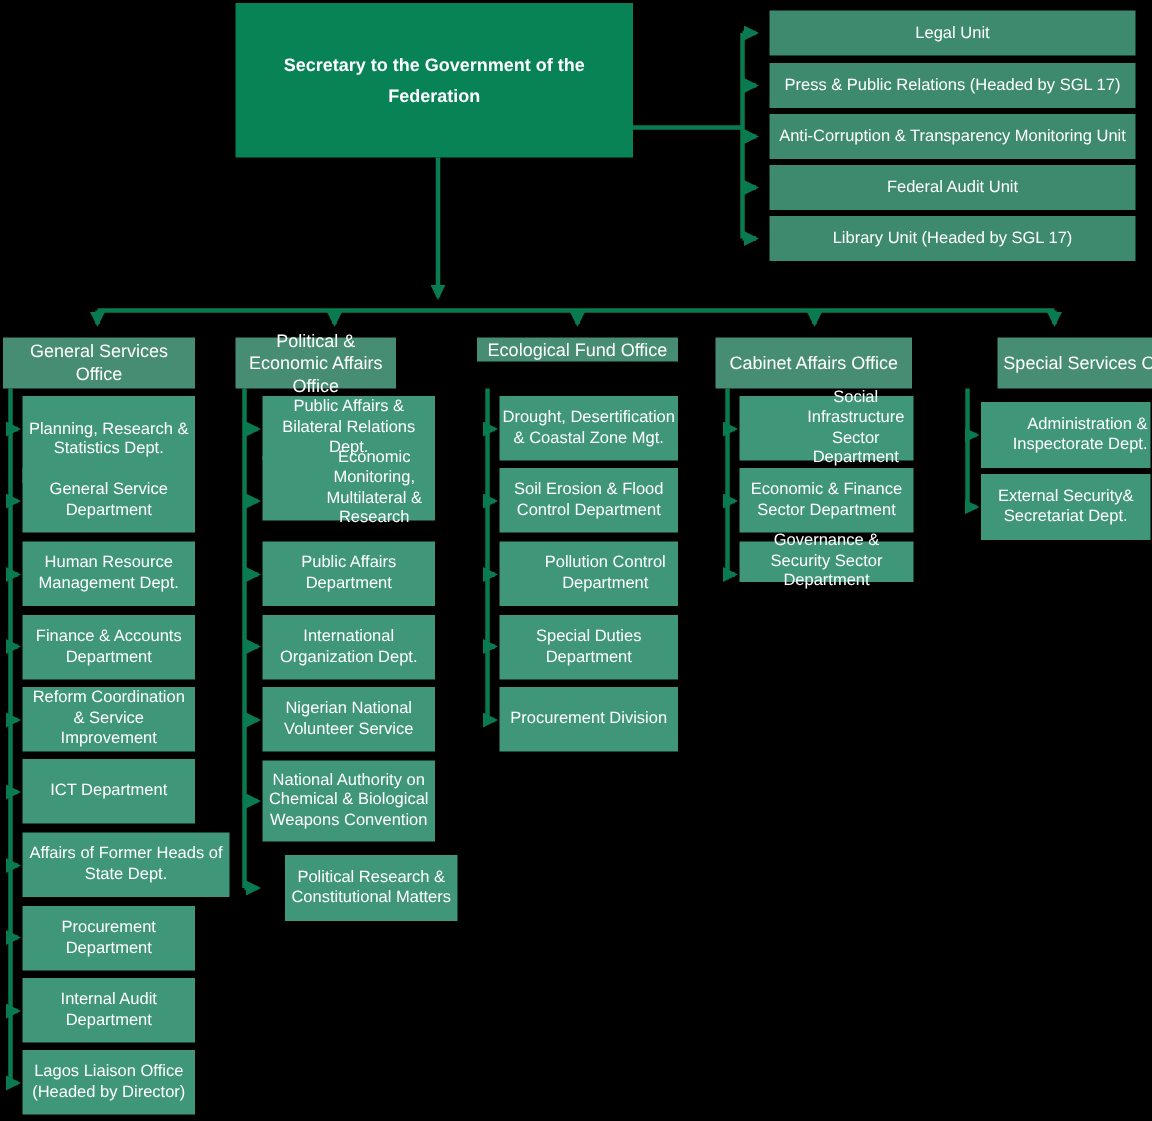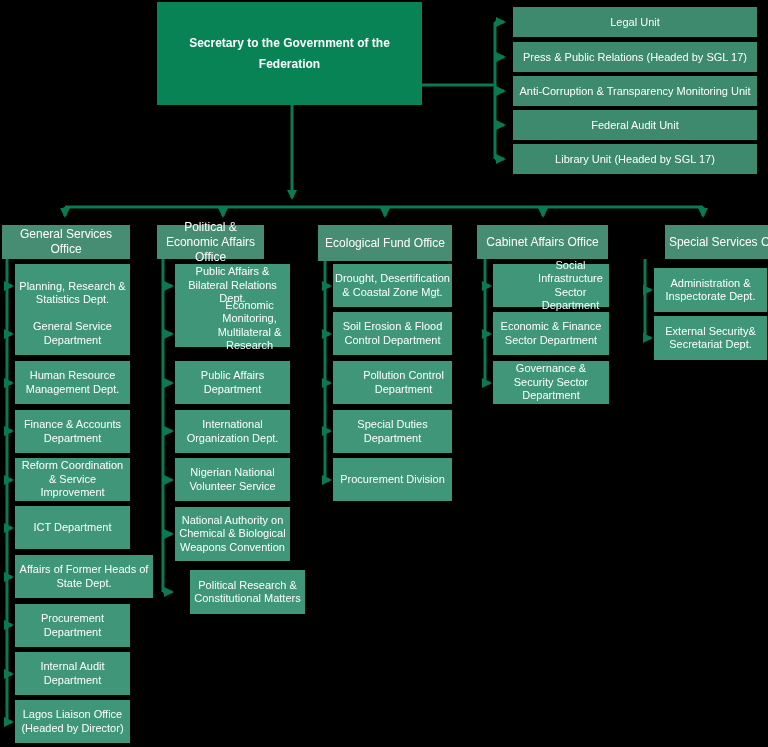--- a/index.html
+++ b/index.html
@@ -99,21 +99,21 @@
   <div class="box root-box" style="left:157px;top:2px;width:265px;height:103px;">Secretary to the Government of the Federation</div>
 
   <div class="box unit-box" style="left:513px;top:7px;width:244px;height:30px;">Legal Unit</div>
   <div class="box unit-box" style="left:513px;top:42px;width:244px;height:30px;">Press &amp; Public Relations (Headed by SGL 17)</div>
   <div class="box unit-box" style="left:513px;top:76px;width:244px;height:30px;">Anti-Corruption &amp; Transparency Monitoring Unit</div>
   <div class="box unit-box" style="left:513px;top:110px;width:244px;height:30px;">Federal Audit Unit</div>
   <div class="box unit-box" style="left:513px;top:144px;width:244px;height:30px;">Library Unit (Headed by SGL 17)</div>
 
   <div class="box office-header" style="left:2px;top:225px;width:128px;height:34px;">General Services Office</div>
   <div class="box office-header" style="left:157px;top:225px;width:107px;height:34px;">Political &amp; Economic Affairs Office</div>
-  <div class="box office-header" style="left:318px;top:225px;width:134px;height:36px;">Ecological Fund Office</div>
+  <div class="box office-header" style="left:318px;top:225px;width:134px;height:16px;">Ecological Fund Office</div>
   <div class="box office-header" style="left:477px;top:225px;width:131px;height:34px;">Cabinet Affairs Office</div>
   <div class="box office-header" style="left:636px;top:225px;width:131px;height:34px;margin-left:29px;">Special Services Office</div>
 
   <div class="box dept-box" style="left:15px;top:264px;width:115px;height:58px;text-align:center;">Planning, Research &amp; Statistics Dept.</div>
   <div class="box dept-box" style="left:15px;top:312px;width:115px;height:43px;">General Service Department</div>
   <div class="box dept-box" style="left:15px;top:361px;width:115px;height:43px;">Human Resource Management Dept.</div>
   <div class="box dept-box" style="left:15px;top:410px;width:115px;height:43px;">Finance &amp; Accounts Department</div>
   <div class="box dept-box" style="left:15px;top:458px;width:115px;height:43px;">Reform Coordination &amp; Service Improvement</div>
   <div class="box dept-box" style="left:15px;top:506px;width:115px;height:43px;">ICT Department</div>
   <div class="box dept-box" style="left:15px;top:555px;width:138px;height:43px;">Affairs of Former Heads of State Dept.</div>
@@ -130,18 +130,18 @@
   <div class="box dept-box" style="left:190px;top:570px;width:115px;height:44px;">Political Research &amp; Constitutional Matters</div>
 
   <div class="box dept-box" style="left:333px;top:264px;width:119px;height:43px;">Drought, Desertification &amp; Coastal Zone Mgt.</div>
   <div class="box dept-box" style="left:333px;top:312px;width:119px;height:43px;">Soil Erosion &amp; Flood Control Department</div>
   <div class="box dept-box" style="left:333px;top:361px;width:119px;height:43px;padding-left:24px;">Pollution Control Department</div>
   <div class="box dept-box" style="left:333px;top:410px;width:119px;height:43px;">Special Duties Department</div>
   <div class="box dept-box" style="left:333px;top:458px;width:119px;height:43px;">Procurement Division</div>
 
   <div class="box dept-box" style="left:493px;top:264px;width:116px;height:43px;padding-left:41px;">Social Infrastructure Sector Department</div>
   <div class="box dept-box" style="left:493px;top:312px;width:116px;height:43px;">Economic &amp; Finance Sector Department</div>
-  <div class="box dept-box" style="left:493px;top:361px;width:116px;height:43px;">Governance &amp; Security Sector Department</div>
+  <div class="box dept-box" style="left:493px;top:361px;width:116px;height:27px;">Governance &amp; Security Sector Department</div>
 
-  <div class="box dept-box" style="left:654px;top:268px;width:113px;height:44px;">Administration &amp; Inspectorate Dept.</div>
+  <div class="box dept-box" style="left:654px;top:268px;width:113px;height:44px;text-align:right;">Administration &amp; Inspectorate Dept.</div>
   <div class="box dept-box" style="left:654px;top:316px;width:113px;height:44px;">External Security&amp; Secretariat Dept.</div>
 
 </div>
 
 </body></html>

